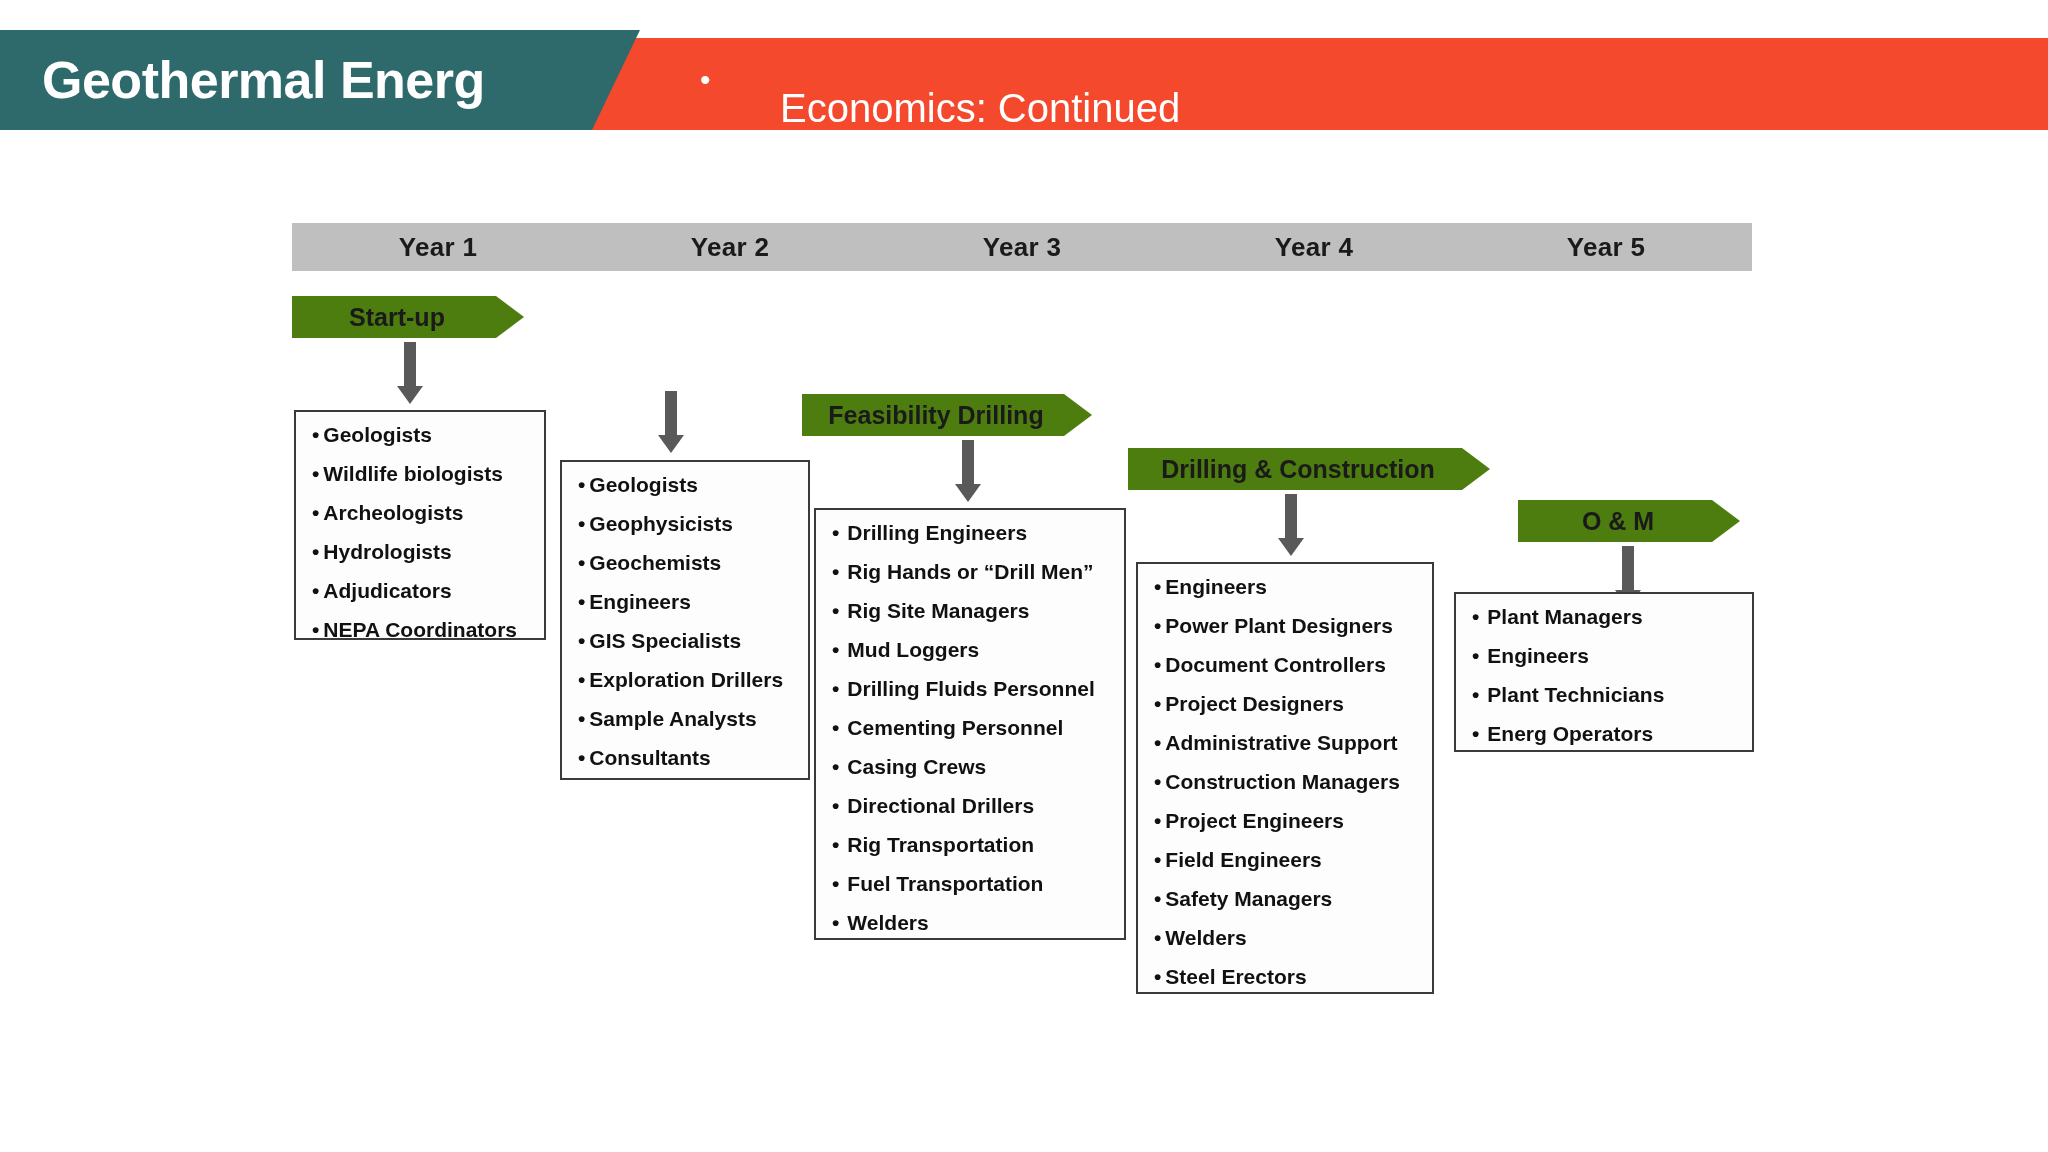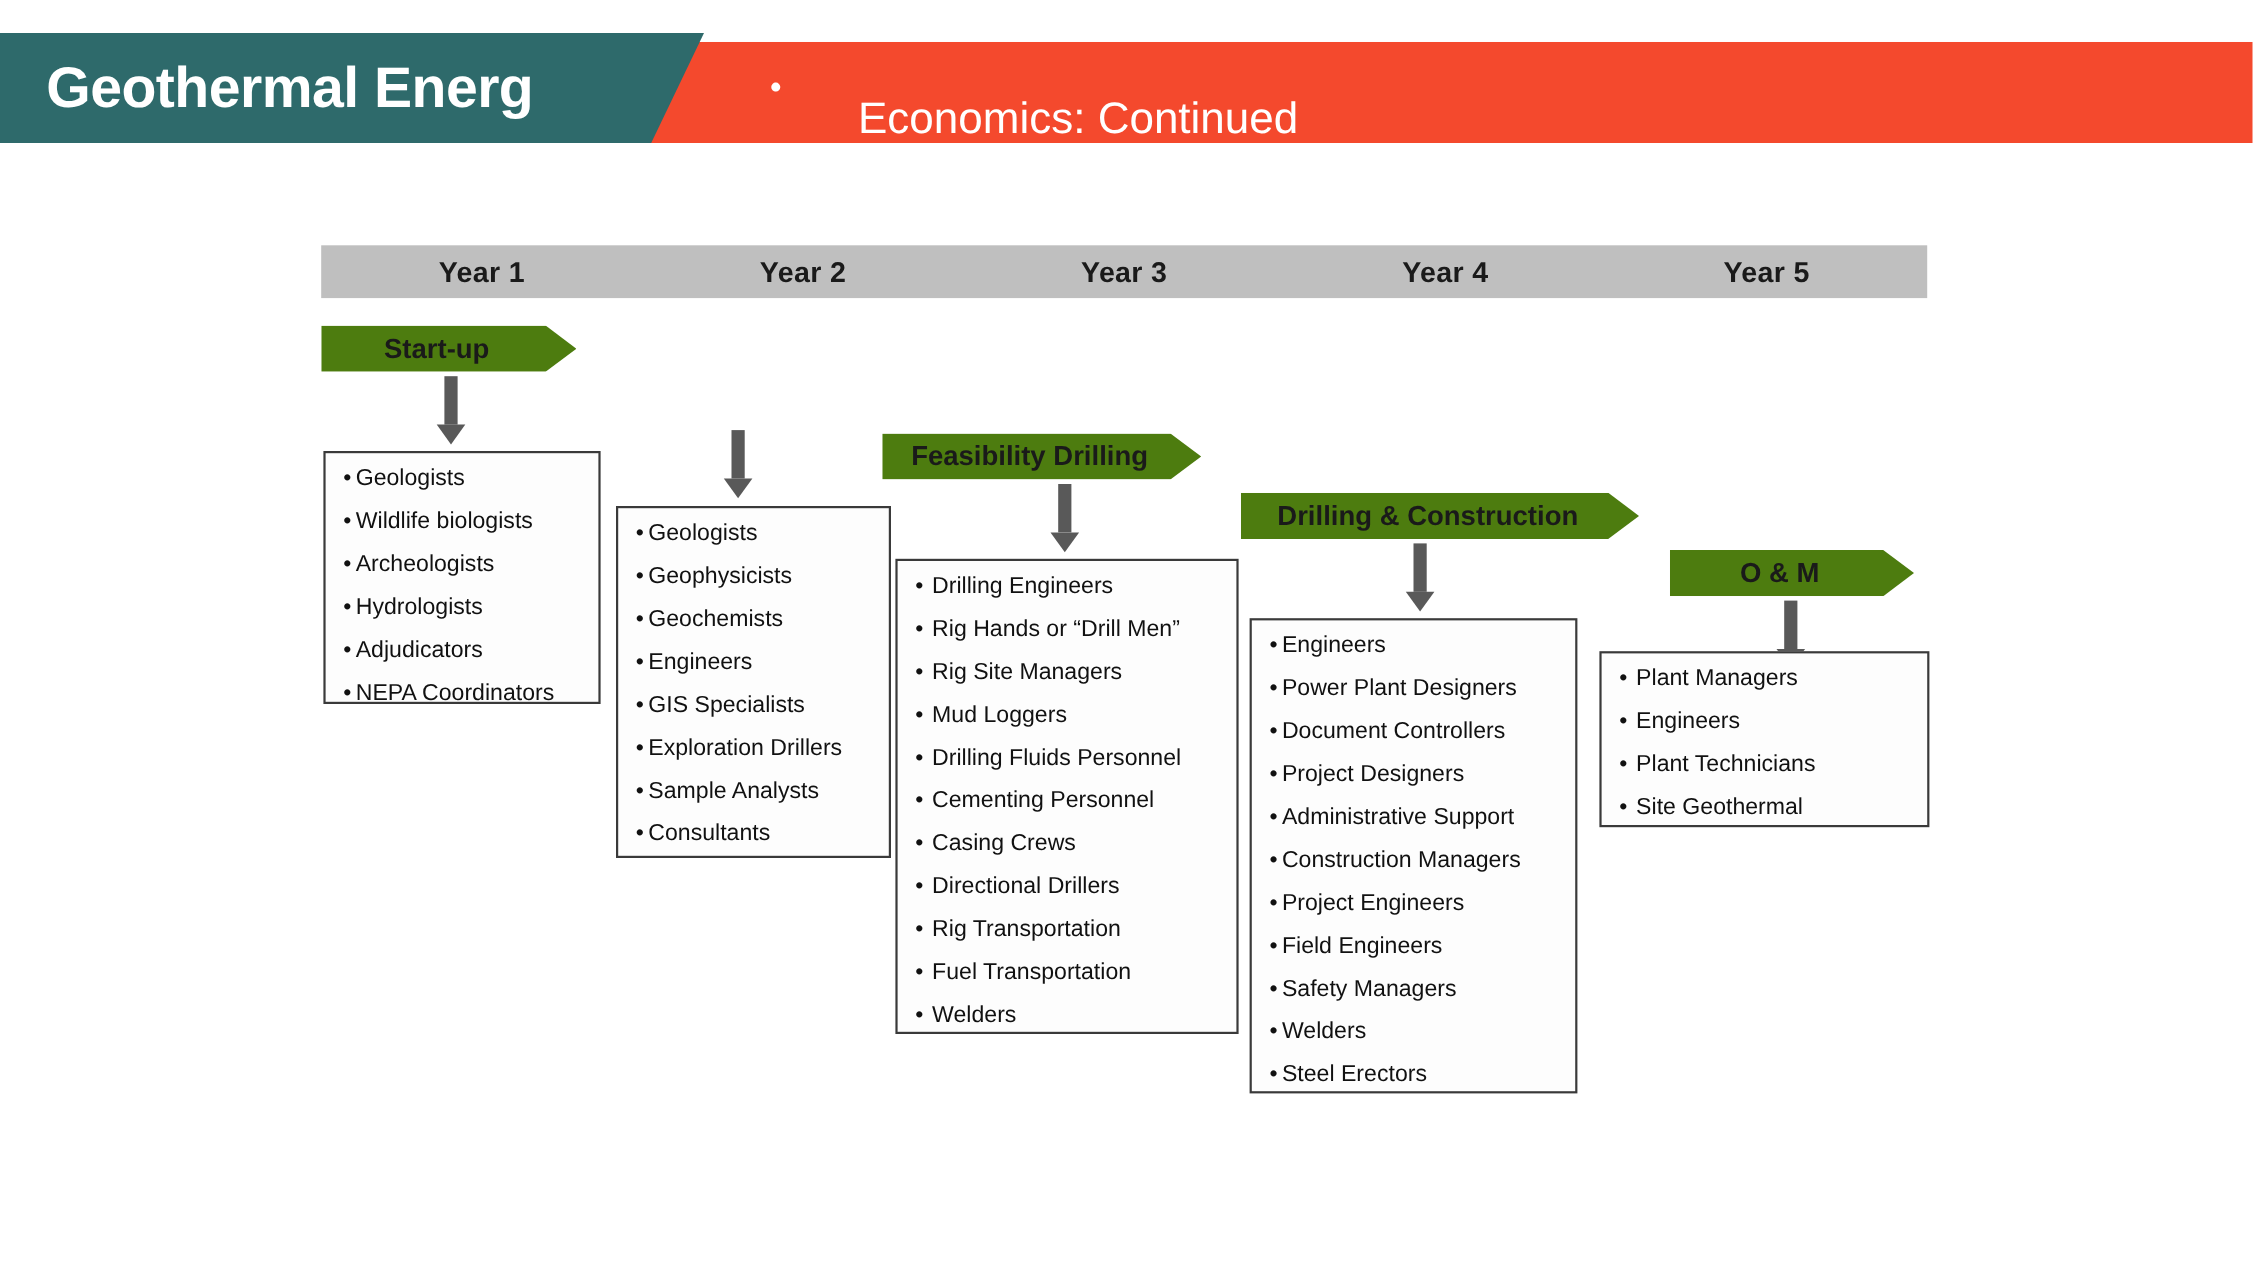--- a/index.html
+++ b/index.html
@@ -149,21 +149,21 @@
     overflow: hidden;
   }
   .rolebox ul {
     margin: 0;
     padding: 12px 10px 10px 16px;
     list-style: none;
   }
   .rolebox li {
     color: #111111;
     font-size: 21px;
-    font-weight: normal;
+    font-weight: bold;
     line-height: 1;
     margin-bottom: 18px;
     white-space: nowrap;
   }
   .rolebox li::before {
     content: "\2022";
     display: inline-block;
     margin-right: 4px;
   }
   .rolebox.spaced li::before {
@@ -287,18 +287,18 @@
   <div class="arrow" style="left:1615px; top:416px; height:62px;">
     <div class="shaft" style="height:44px;"></div>
     <div class="head" style="top:44px;"></div>
   </div>
 
   <div class="rolebox spaced" style="left:1454px; top:462px; width:300px; height:160px;">
     <ul>
       <li>Plant Managers</li>
       <li>Engineers</li>
       <li>Plant Technicians</li>
-      <li>Site Geothermal</li>
+      <li>Energ Operators</li>
 
     </ul>
   </div>
 
 </div>
 
 </body></html>

